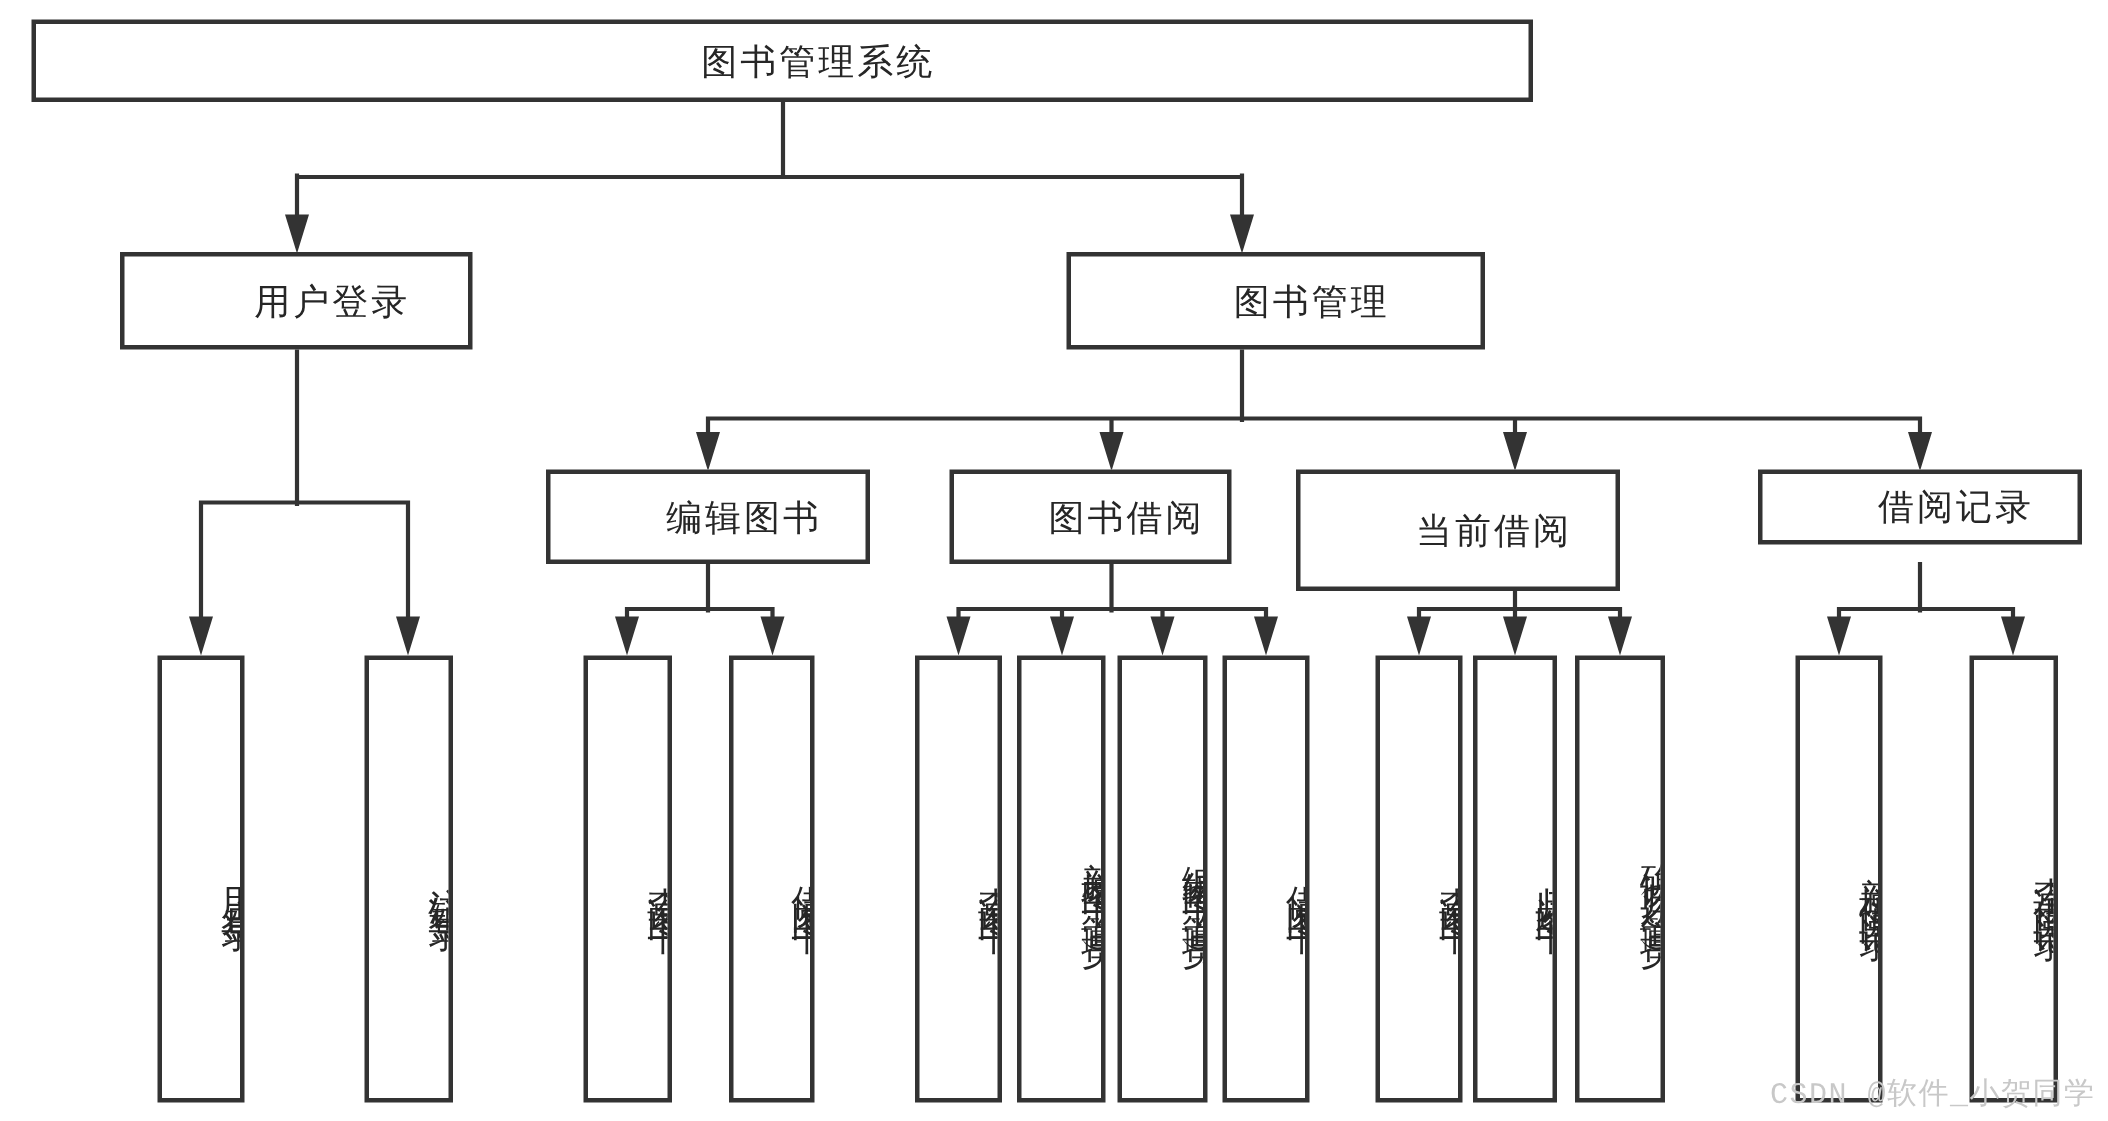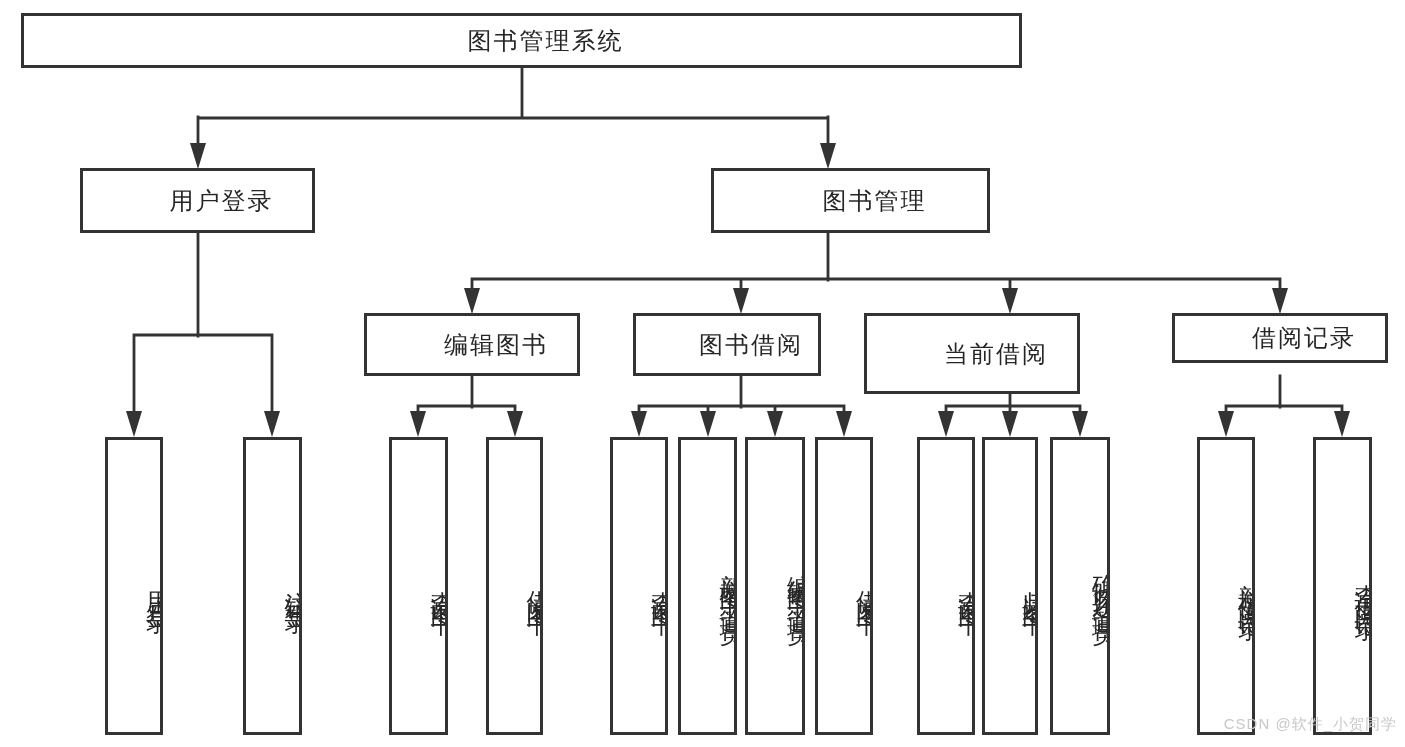--- a/index.html
+++ b/index.html
@@ -49,25 +49,26 @@
     text-orientation: mixed;
     font-size: 24px;
     letter-spacing: 7px;
     line-height: 1;
     overflow: hidden;
   }
   .watermark {
     position: absolute;
     top: 715px;
     right: 8px;
-    font-size: 15px;
+    font-size: 20px;
     letter-spacing: 1px;
     color: var(--watermark, #c8c8c8);
     z-index: 3;
     white-space: nowrap;
+    font-family: Liberation Mono, monospace;
   }
 </style>
 </head>
 <body>
 
 <div class="canvas">
 
   <svg class="connector-svg" viewBox="0 0 1405 747" xmlns="http://www.w3.org/2000/svg">
     <path class="lines" d="
       M522,68 V118

